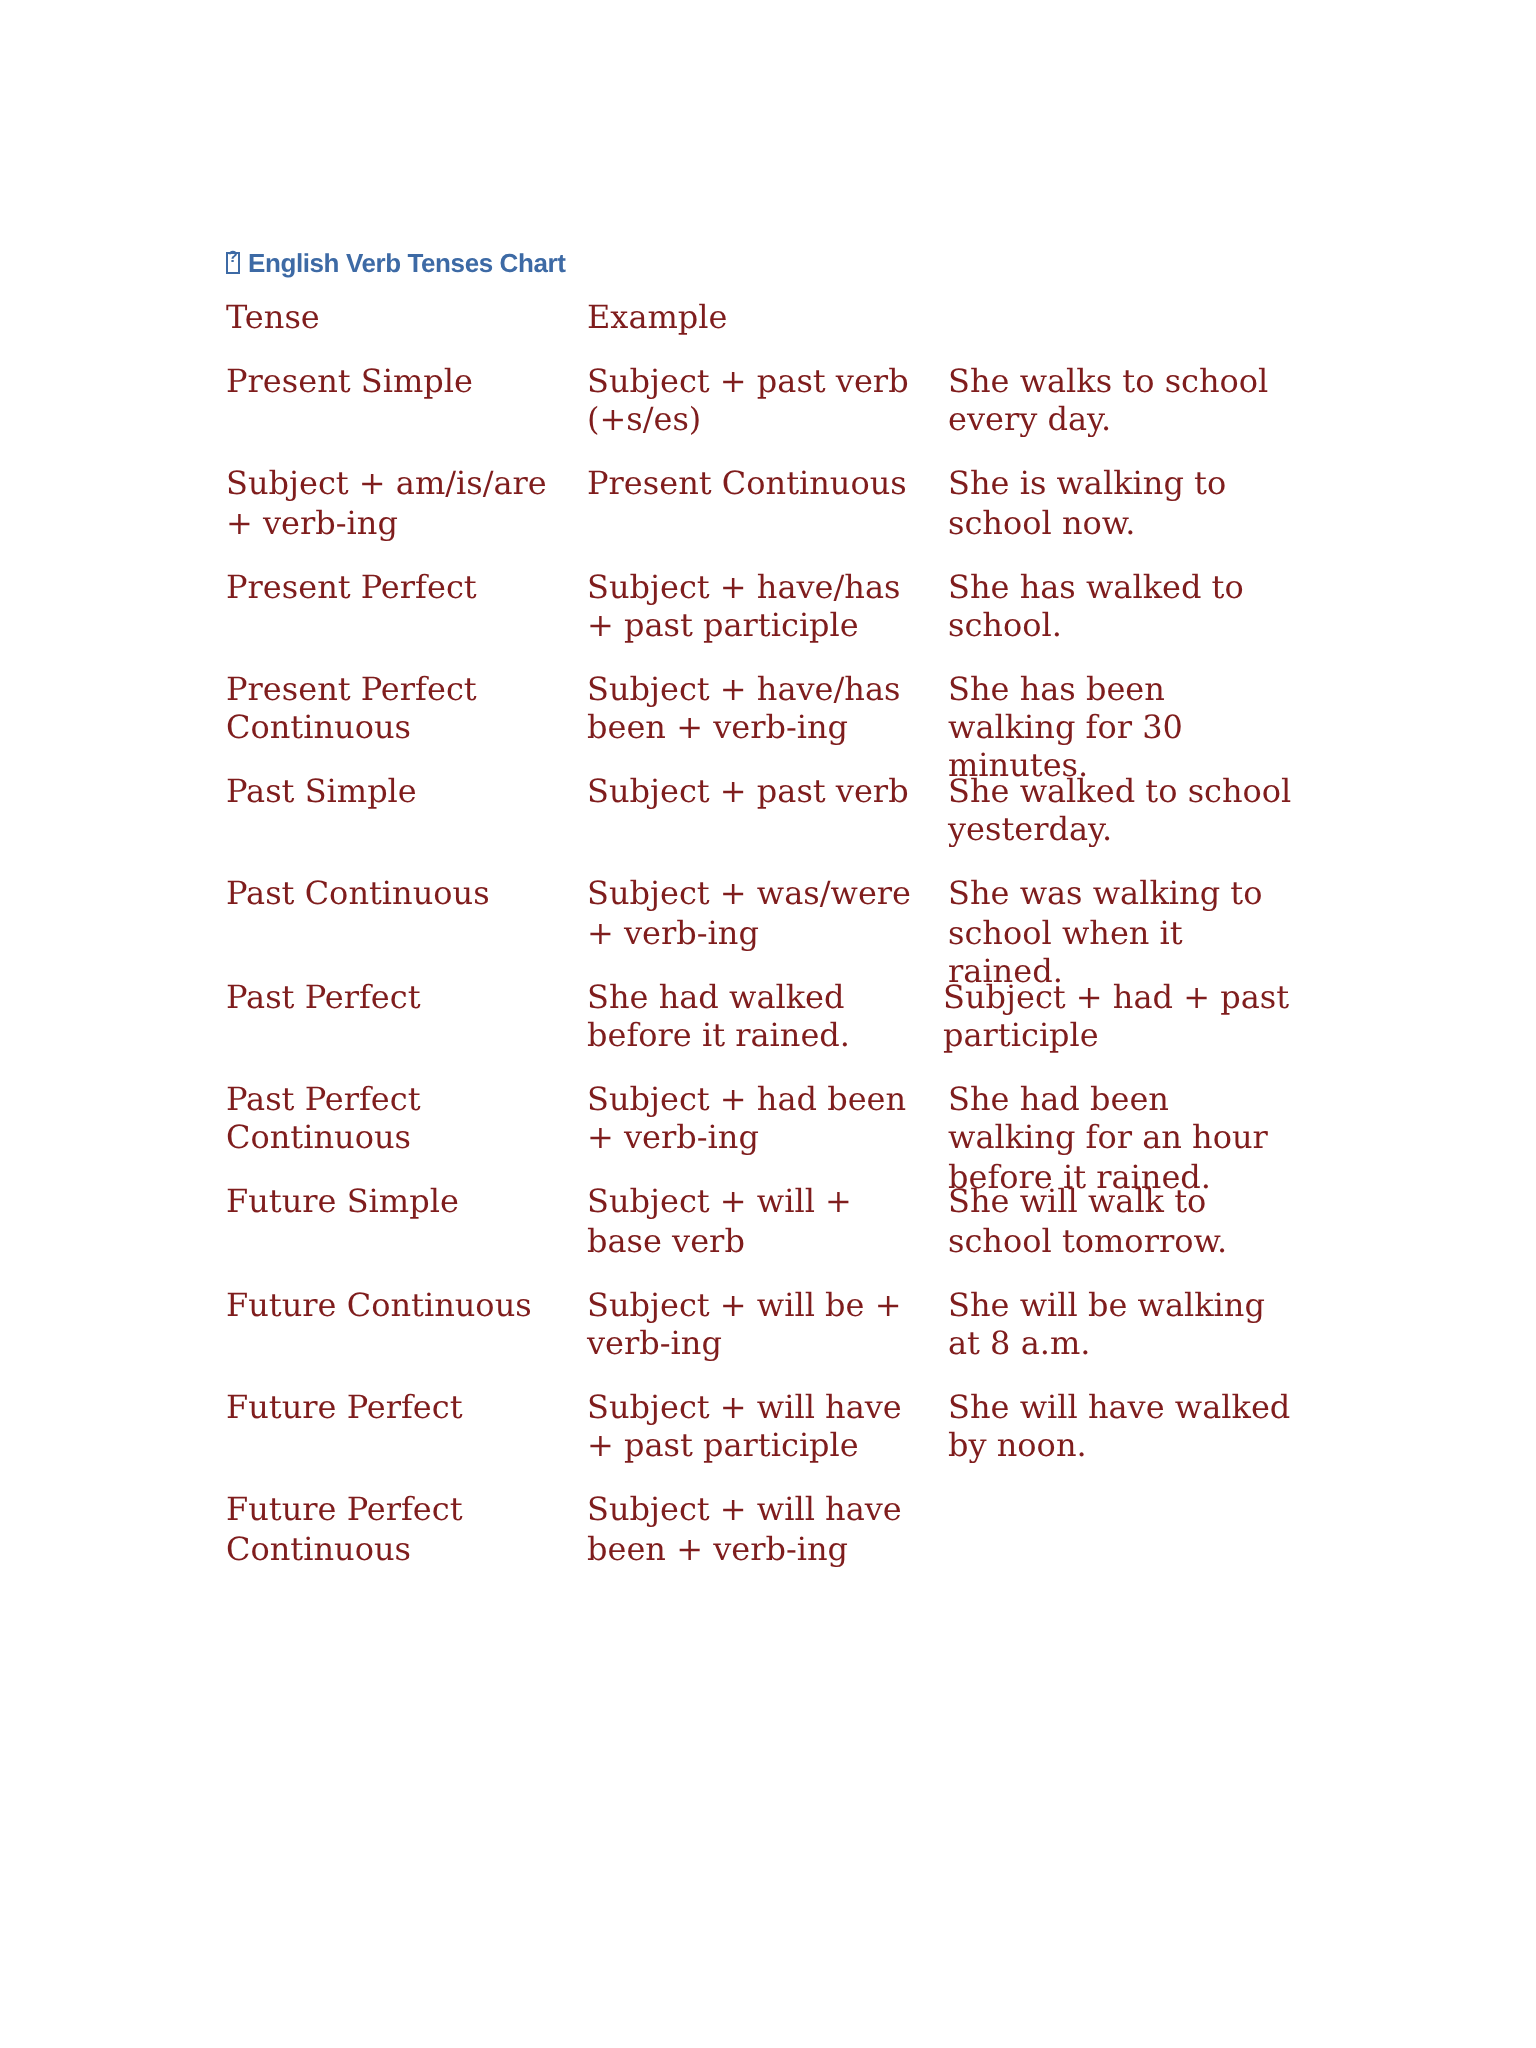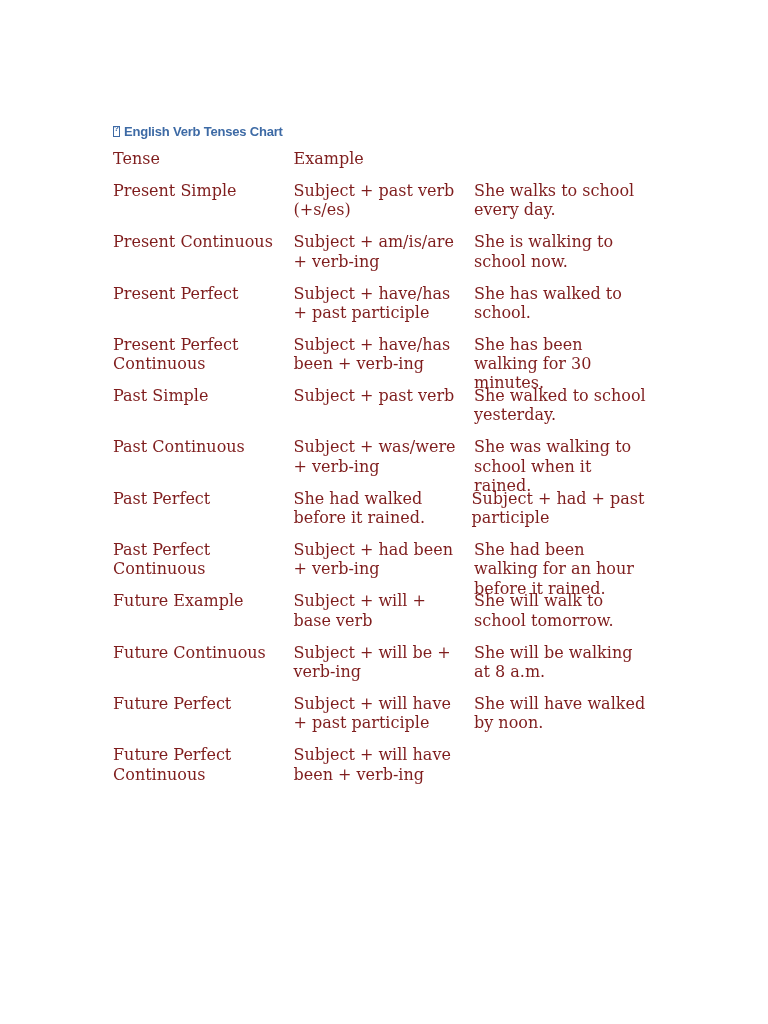--- a/index.html
+++ b/index.html
@@ -45,22 +45,22 @@
       <div class="cell c1">Tense</div>
       <div class="cell c3">Example</div>
     </div>
 
     <div class="row data-row">
       <div class="cell c1">Present Simple</div>
       <div class="cell c2">Subject + past verb (+s/es)</div>
       <div class="cell c3">She walks to school every day.</div>
     </div>
     <div class="row data-row">
+      <div class="cell c2">Subject + am/is/are + verb-ing</div>
       <div class="cell c1">Present Continuous</div>
-      <div class="cell c2">Subject + am/is/are + verb-ing</div>
       <div class="cell c3">She is walking to school now.</div>
     </div>
     <div class="row data-row">
       <div class="cell c1">Present Perfect</div>
       <div class="cell c2">Subject + have/has + past participle</div>
       <div class="cell c3">She has walked to school.</div>
     </div>
     <div class="row data-row">
       <div class="cell c1">Present Perfect Continuous</div>
       <div class="cell c2">Subject + have/has been + verb-ing</div>
@@ -80,21 +80,21 @@
       <div class="cell c1">Past Perfect</div>
       <div class="cell c3">She had walked before it rained.</div>
       <div class="cell c2">Subject + had + past participle</div>
     </div>
     <div class="row data-row">
       <div class="cell c1">Past Perfect Continuous</div>
       <div class="cell c2">Subject + had been + verb-ing</div>
       <div class="cell c3">She had been walking for an hour before it rained.</div>
     </div>
     <div class="row data-row">
-      <div class="cell c1">Future Example</div>
+      <div class="cell c1">Future Simple</div>
       <div class="cell c2">Subject + will + base verb</div>
       <div class="cell c3">She will walk to school tomorrow.</div>
     </div>
     <div class="row data-row">
       <div class="cell c1">Future Continuous</div>
       <div class="cell c2">Subject + will be + verb-ing</div>
       <div class="cell c3">She will be walking at 8 a.m.</div>
     </div>
     <div class="row data-row">
       <div class="cell c1">Future Perfect</div>

